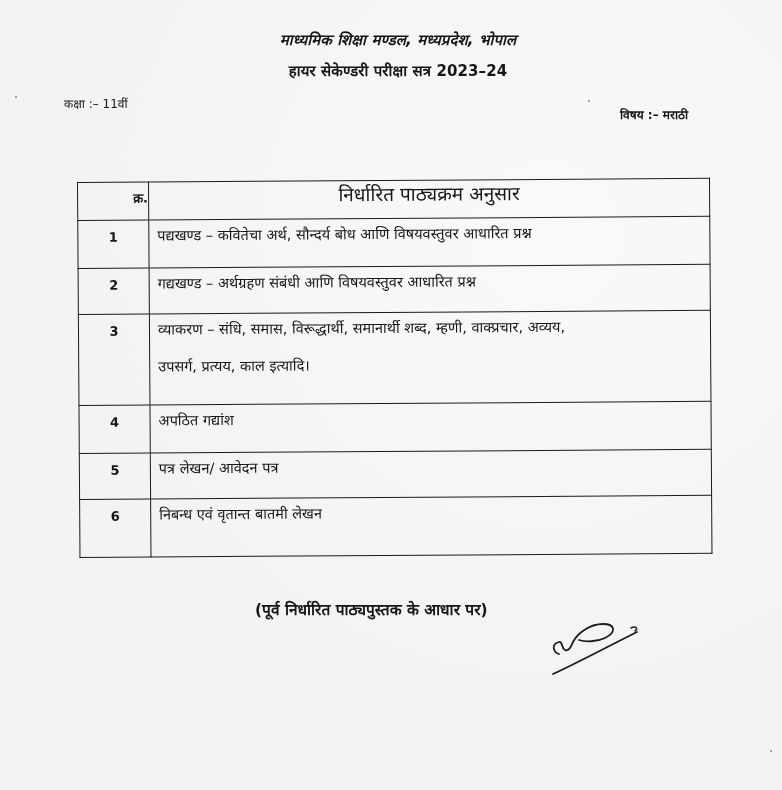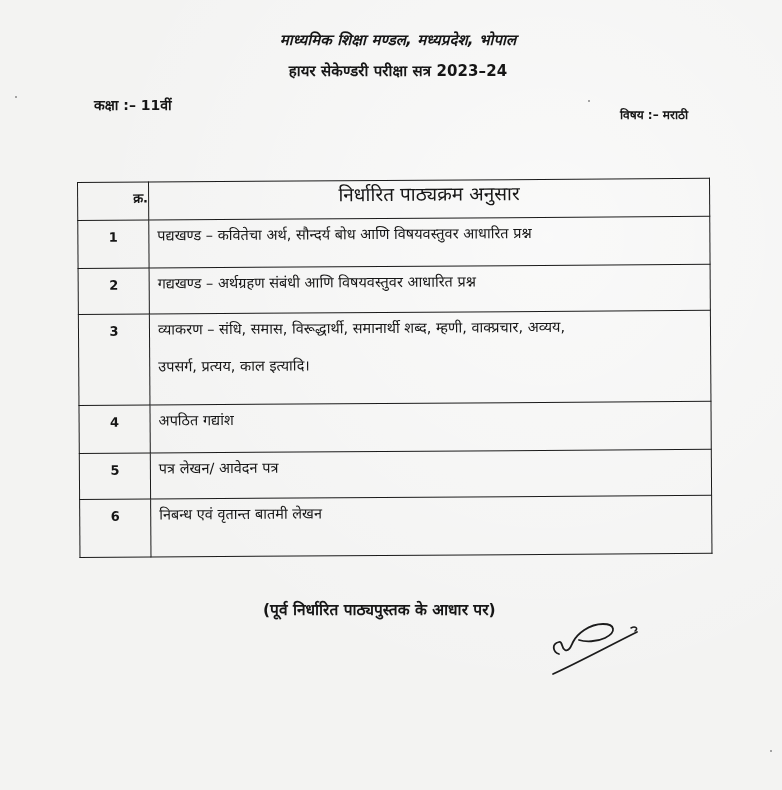--- a/index.html
+++ b/index.html
@@ -40,24 +40,24 @@
       padding-left: 14px;
       box-sizing: border-box;
     }
     .hdr-3 span {
       text-decoration: underline;
       text-underline-offset: 3px;
       text-decoration-thickness: 1.5px;
     }
     .meta-left {
       position: absolute;
-      left: 94px;
+      left: 64px;
       top: 95px;
-      font-weight: bold;
-      font-size: 14px;
+      font-weight: normal;
+      font-size: 12px;
       white-space: nowrap;
     }
     .meta-right {
       position: absolute;
       left: 620px;
       top: 106px;
       font-weight: bold;
       font-size: 12px;
       white-space: nowrap;
     }
@@ -104,21 +104,20 @@
     .r5 td { height: 45px; }
     .r6 td { height: 57px; }
     .r3 .line2 { display: block; margin-top: 22px; }
     .footer-note {
       position: absolute;
       left: 255px;
       top: 598px;
       font-weight: bold;
       font-size: 15.5px;
       white-space: nowrap;
-      margin-left: 8px;
     }
     .signature {
       position: absolute;
       left: 545px;
       top: 618px;
       width: 100px;
       height: 60px;
     }
     .speck {
       position: absolute;

